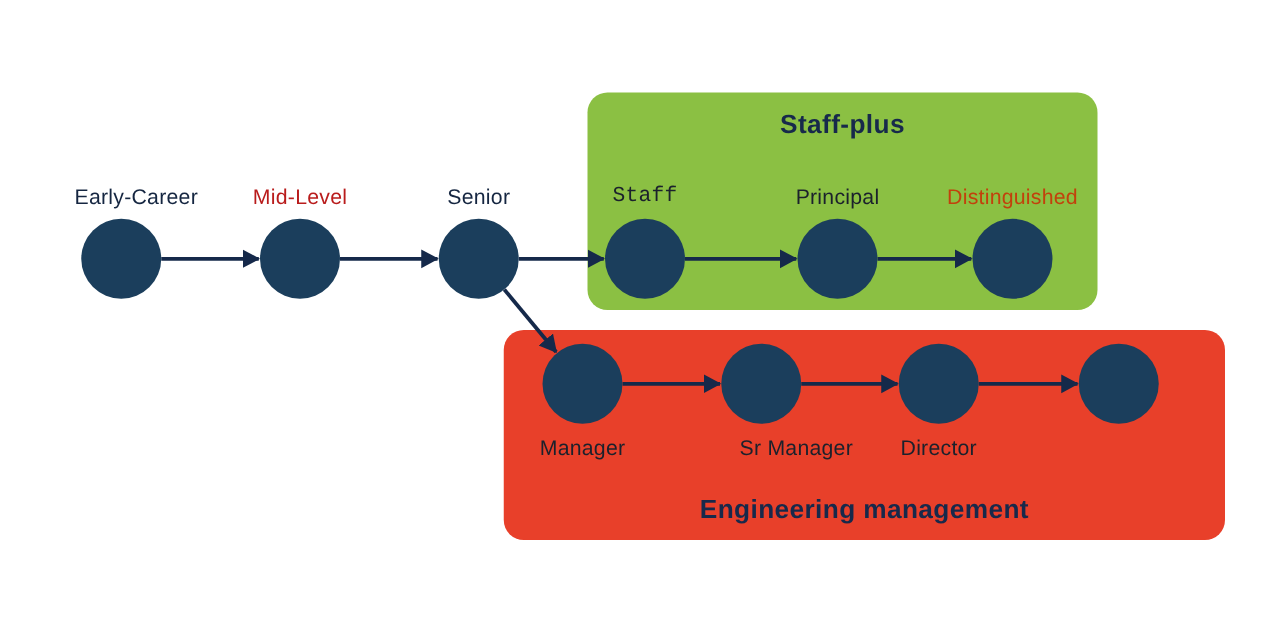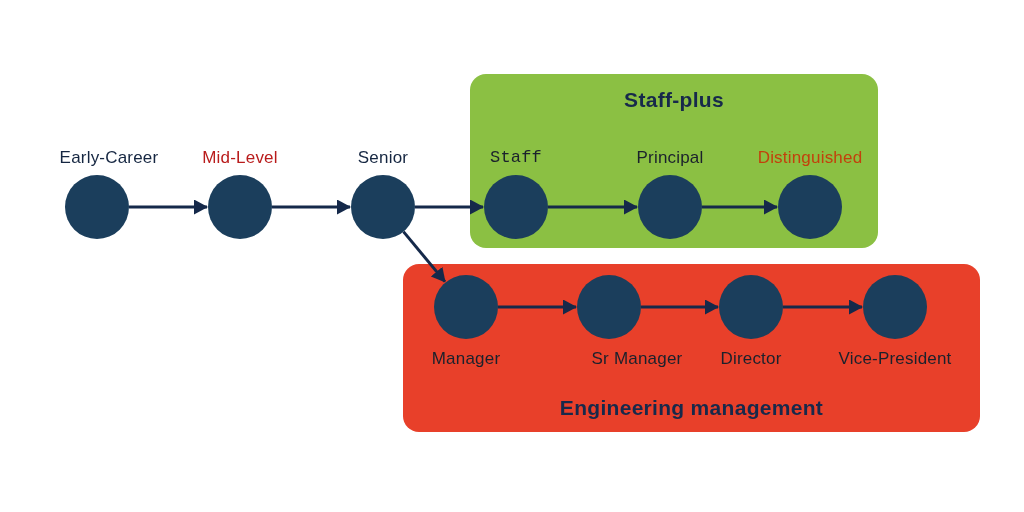--- a/index.html
+++ b/index.html
@@ -90,14 +90,13 @@
     <div class="node-label" style="left: 670px; color: rgb(27, 33, 44); top: 148px; text-align: right;">Principal</div>
     <div class="node-circle" style="left: 778px; top: 175px; width: 64px; height: 64px; background: rgb(27, 62, 92);"></div>
     <div class="node-label" style="left: 810px; color: #c2410c; top: 148px;">Distinguished</div>
     <div class="node-circle" style="left: 434px; top: 275px; width: 64px; height: 64px; background: rgb(27, 62, 92);"></div>
     <div class="node-label" style="left: 466px; color: rgb(27, 33, 44); top: 349px; text-align: right;">Manager</div>
     <div class="node-circle" style="left: 577px; top: 275px; width: 64px; height: 64px; background: rgb(27, 62, 92);"></div>
     <div class="node-label" style="left: 609px; color: rgb(27, 33, 44); top: 349px; margin-left: 28px;">Sr Manager</div>
     <div class="node-circle" style="left: 719px; top: 275px; width: 64px; height: 64px; background: rgb(27, 62, 92);"></div>
     <div class="node-label" style="left: 751px; color: rgb(27, 33, 44); top: 349px;">Director</div>
     <div class="node-circle" style="left: 863px; top: 275px; width: 64px; height: 64px; background: rgb(27, 62, 92);"></div>
-    <div class="node-label" style="left: 895px; color: rgb(27, 33, 44); top: 349px;">Vice-President</div>
   </div>
 
 </body></html>

